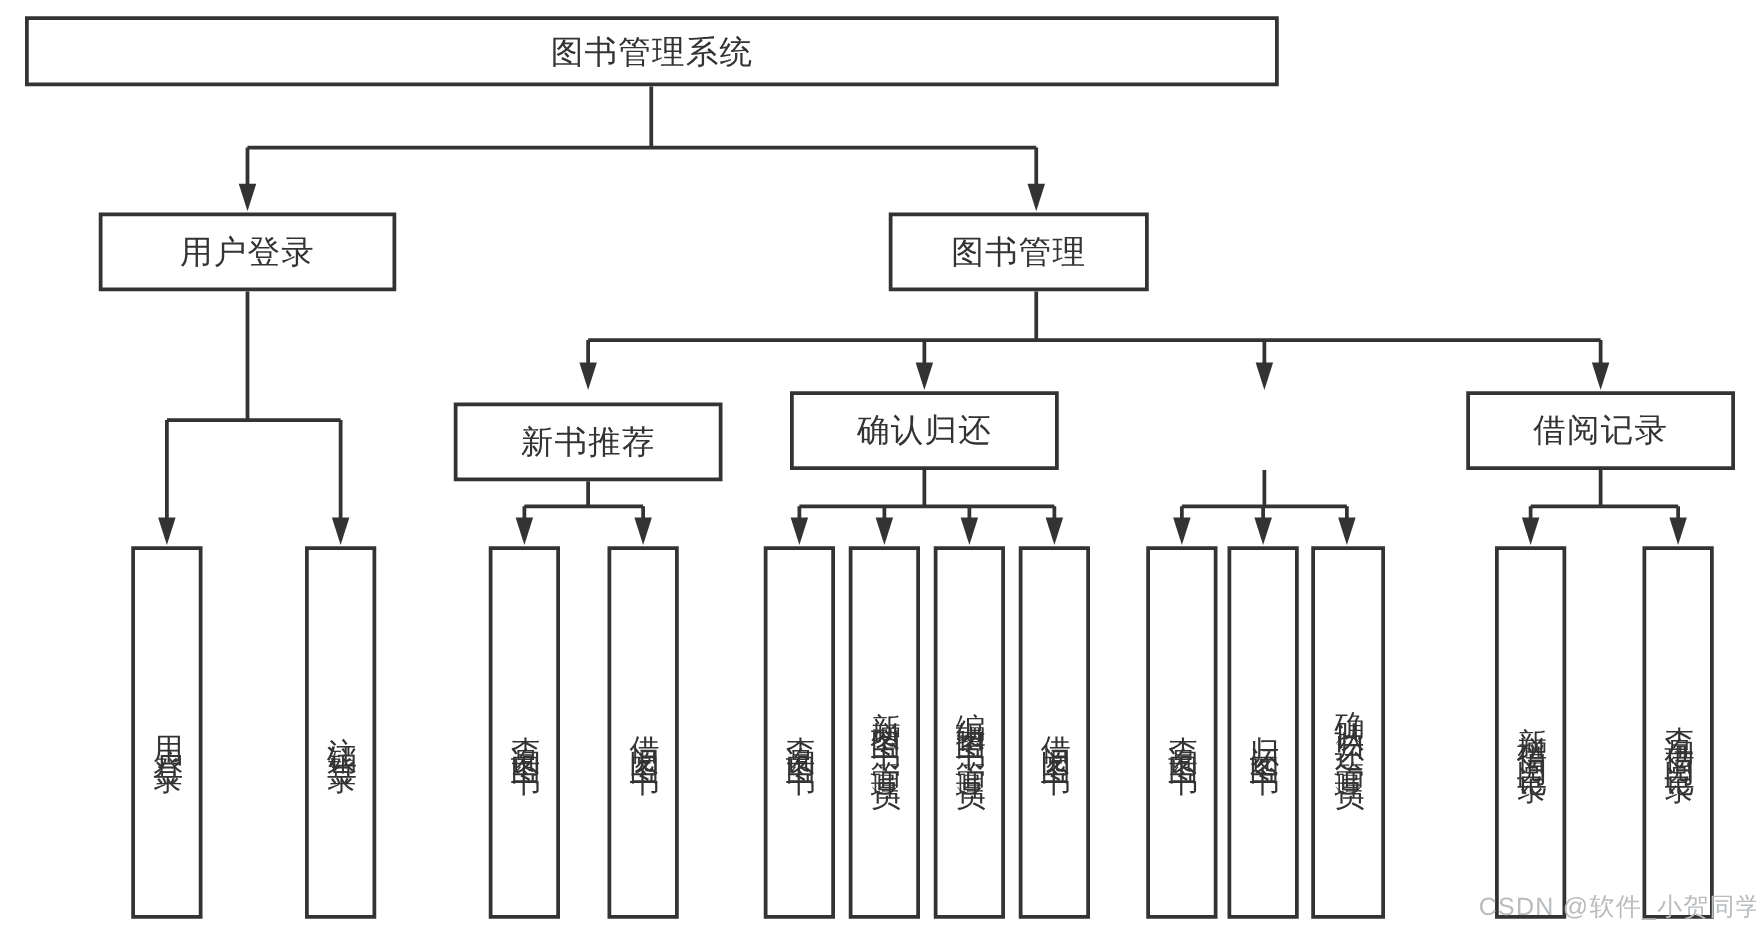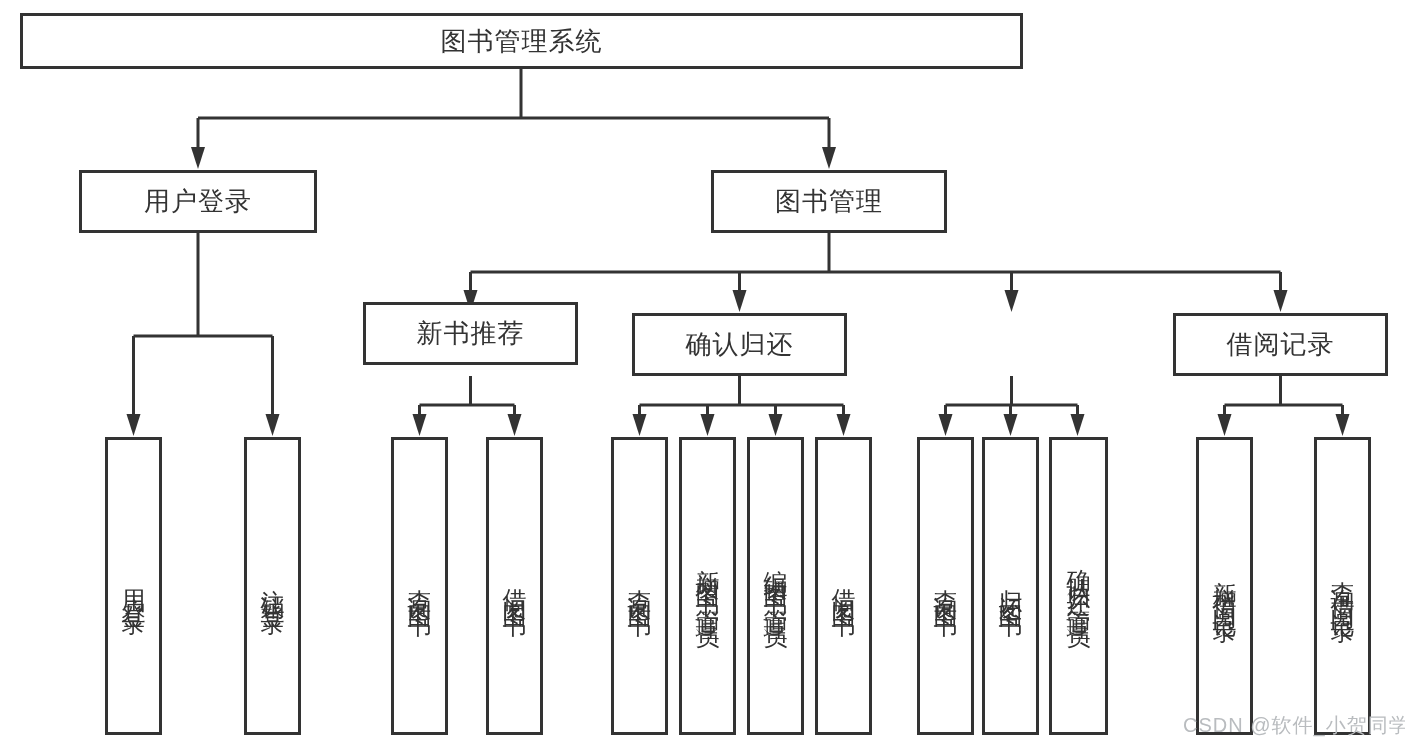--- a/index.html
+++ b/index.html
@@ -88,25 +88,25 @@
     </g>
   </svg>
 
   <div class="node hnode" style="left:20px;top:13px;width:1003px;height:56px;">
     <span>图书管理系统</span>
   </div>
 
   <div class="node hnode" style="left:79px;top:170px;width:238px;height:63px;">
     <span>用户登录</span>
   </div>
-  <div class="node hnode" style="left:711px;top:170px;width:236px;height:63px;text-align:right;">
+  <div class="node hnode" style="left:711px;top:170px;width:208px;height:63px;text-align:right;">
     <span>图书管理</span>
   </div>
 
-  <div class="node hnode" style="left:363px;top:302px;width:215px;height:63px;">
+  <div class="node hnode" style="left:363px;top:322px;width:215px;height:63px;">
     <span>新书推荐</span>
   </div>
   <div class="node hnode" style="left:632px;top:313px;width:215px;height:63px;">
     <span>确认归还</span>
   </div>
   <div class="node hnode" style="left:1173px;top:313px;width:215px;height:63px;">
     <span>借阅记录</span>
   </div>
 
   <div class="node vnode" style="left:105px;">

